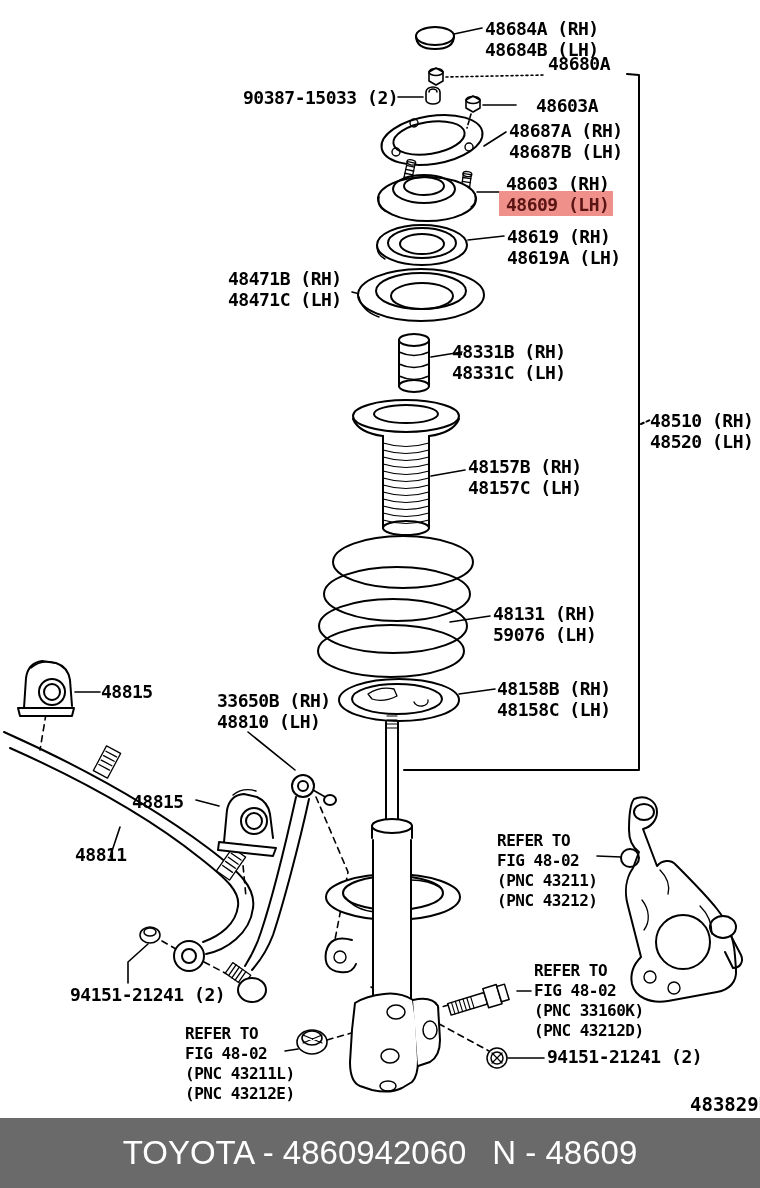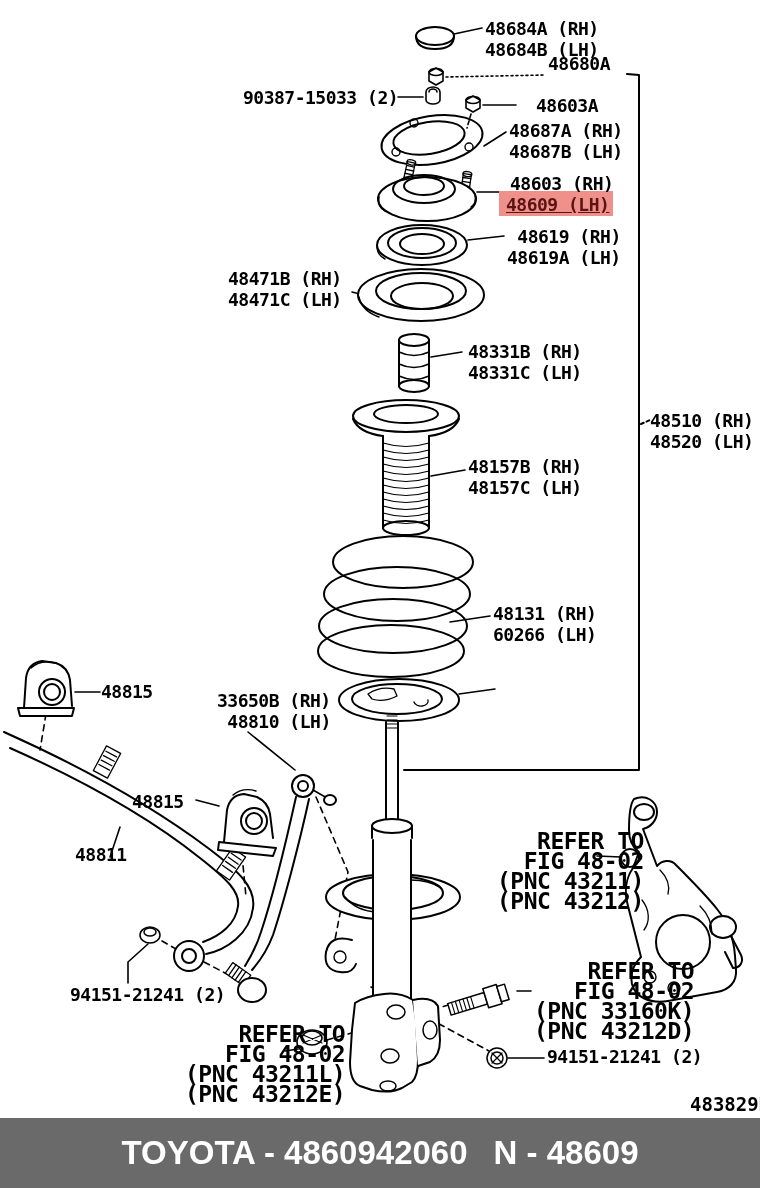--- a/index.html
+++ b/index.html
@@ -1,28 +1,28 @@
 <!DOCTYPE html>
 <html style="--hl-bg: #f0908a; --hl-fg: #5a1413; --footer-bg: #6a6a6a;"><head>
 <meta charset="utf-8">
 <style>
   html,body{margin:0;padding:0;background:#fff;}
   #page{position:relative;width:760px;height:1188px;background:#fff;overflow:hidden;}
   #art{position:absolute;left:0;top:0;}
   .lbl{position:absolute;font-family:"DejaVu Sans Mono",monospace;font-weight:bold;
-       font-size:18px;line-height:21px;color:#000;white-space:pre;letter-spacing:-0.5px;text-align:right;}
+       font-size:18px;line-height:21px;color:#000;white-space:pre;letter-spacing:-0.5px;}
   .lbl div{position:relative;z-index:1;}
-  .note{font-size:23px;line-height:20px;}
+  .note{font-size:16px;line-height:20px;}
   .hl{background:var(--hl-bg,#f0908a);color:var(--hl-fg,#5a1413);
-      margin:-3px 0 0 -7px;padding:3px 4px 1px 7px;z-index:0 !important;text-decoration:underline;}
+      margin:-3px 0 0 -7px;padding:3px 4px 1px 7px;z-index:0 !important;}
   .code{font-size:19px;letter-spacing:0;}
   .footer{position:absolute;left:0;top:1118px;width:760px;height:70px;
           background:var(--footer-bg,#6a6a6a);color:#fff;display:flex;align-items:center;
           justify-content:center;gap:26px;font-family:"Liberation Sans",sans-serif;
-          font-size:33px;font-weight:bold;}
+          font-size:33px;font-weight:normal;}
 </style>
 </head>
 <body>
 
 <div id="page">
 
 <svg id="art" width="760" height="1118" viewBox="0 0 760 1118">
   <g stroke="#000" fill="none" stroke-width="2" stroke-linecap="round" stroke-linejoin="round">
 
     <g>
@@ -254,24 +254,25 @@
 </svg>
 
 <div class="lbl" style="left:485px;top:18px"><div>48684A (RH)</div><div>48684B (LH)</div></div>
 <div class="lbl" style="left:243px;top:87px"><div>90387-15033 (2)</div></div>
 <div class="lbl" style="left:548px;top:53px"><div>48680A</div></div>
 <div class="lbl" style="left:536px;top:95px"><div>48603A</div></div>
 <div class="lbl" style="left:509px;top:120px"><div>48687A (RH)</div><div>48687B (LH)</div></div>
 <div class="lbl" style="left:506px;top:173px"><div>48603 (RH)</div><div class="hl">48609 (LH)</div></div>
 <div class="lbl" style="left:507px;top:226px"><div>48619 (RH)</div><div>48619A (LH)</div></div>
 <div class="lbl" style="left:228px;top:268px"><div>48471B (RH)</div><div>48471C (LH)</div></div>
-<div class="lbl" style="left:468px;top:341px"><div>48331B (RH)</div><div>48331C (LH)</div></div>
+<div class="lbl" style="left:452px;top:341px"><div>48331B (RH)</div><div>48331C (LH)</div></div>
 <div class="lbl" style="left:650px;top:410px"><div>48510 (RH)</div><div>48520 (LH)</div></div>
 <div class="lbl" style="left:468px;top:456px"><div>48157B (RH)</div><div>48157C (LH)</div></div>
-<div class="lbl" style="left:493px;top:603px"><div>48131 (RH)</div><div>60266 (LH)</div></div>
+<div class="lbl" style="left:493px;top:603px"><div>48131 (RH)</div><div>59076 (LH)</div></div>
+<div class="lbl" style="left:497px;top:678px"><div>48158B (RH)</div><div>48158C (LH)</div></div>
 <div class="lbl" style="left:101px;top:681px"><div>48815</div></div>
 <div class="lbl" style="left:217px;top:690px"><div>33650B (RH)</div><div>48810 (LH)</div></div>
 <div class="lbl" style="left:132px;top:791px"><div>48815</div></div>
 <div class="lbl" style="left:75px;top:844px"><div>48811</div></div>
 <div class="lbl note" style="left:497px;top:831px"><div>REFER TO</div><div>FIG 48-02</div><div>(PNC 43211)</div><div>(PNC 43212)</div></div>
 <div class="lbl note" style="left:534px;top:961px"><div>REFER TO</div><div>FIG 48-02</div><div>(PNC 33160K)</div><div>(PNC 43212D)</div></div>
 <div class="lbl" style="left:70px;top:984px"><div>94151-21241 (2)</div></div>
 <div class="lbl note" style="left:185px;top:1024px"><div>REFER TO</div><div>FIG 48-02</div><div>(PNC 43211L)</div><div>(PNC 43212E)</div></div>
 <div class="lbl" style="left:547px;top:1046px"><div>94151-21241 (2)</div></div>
 <div class="lbl code" style="left:690px;top:1094px"><div>483829B</div></div>

